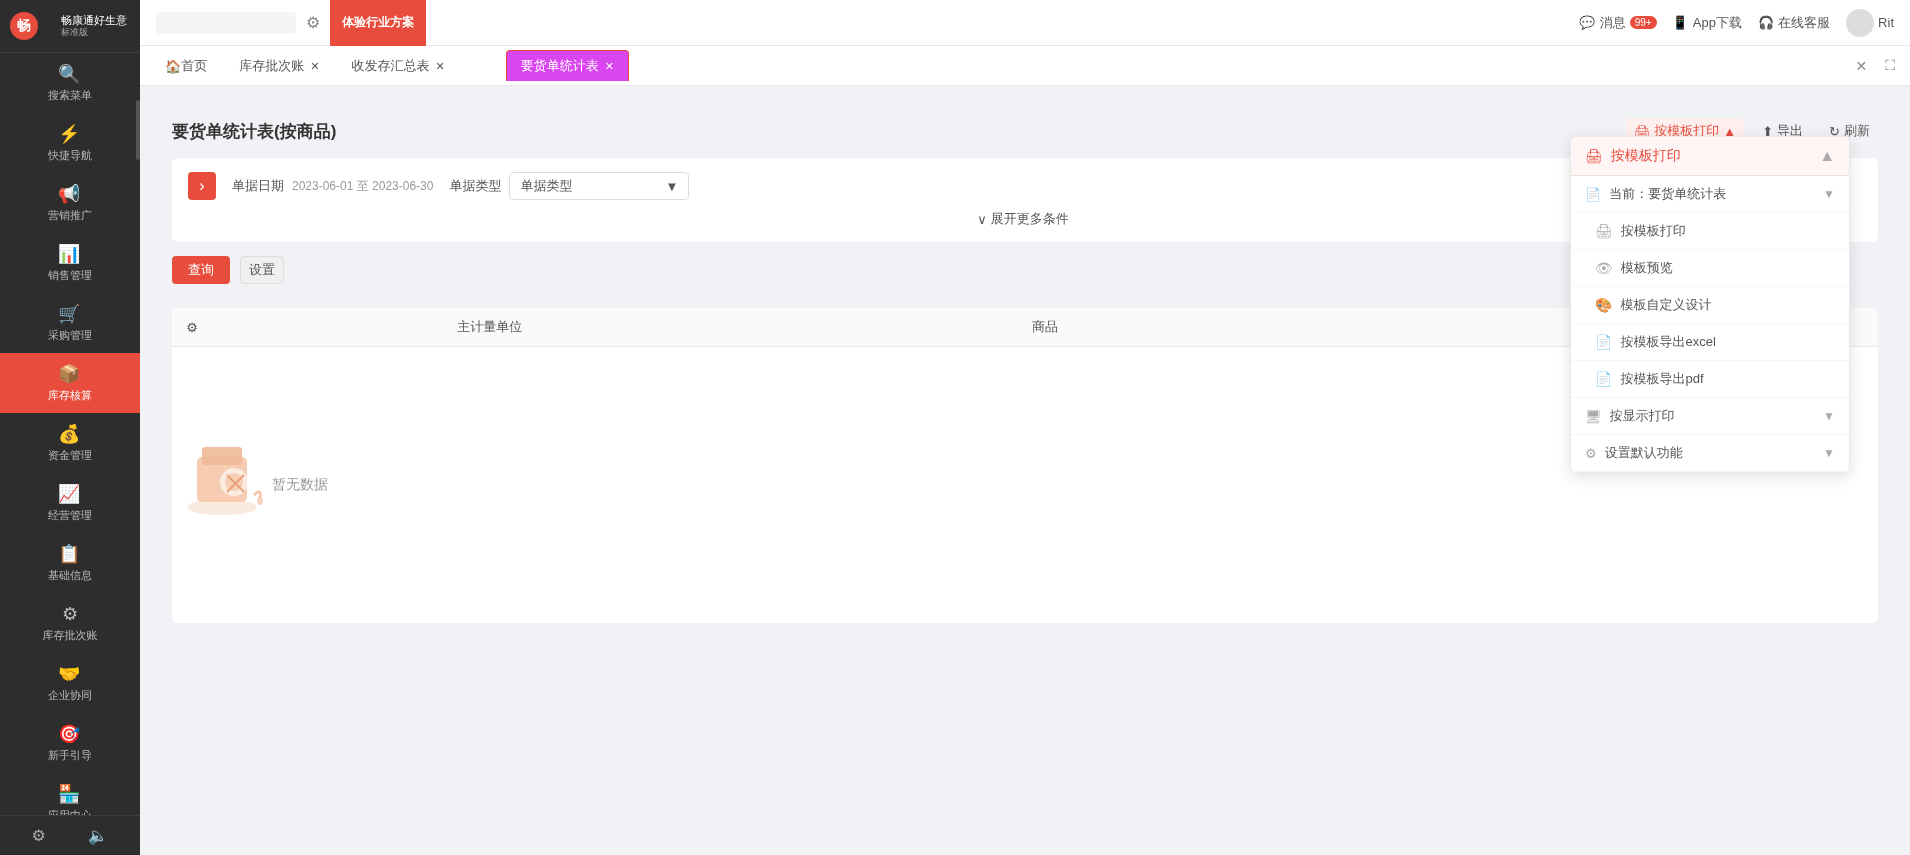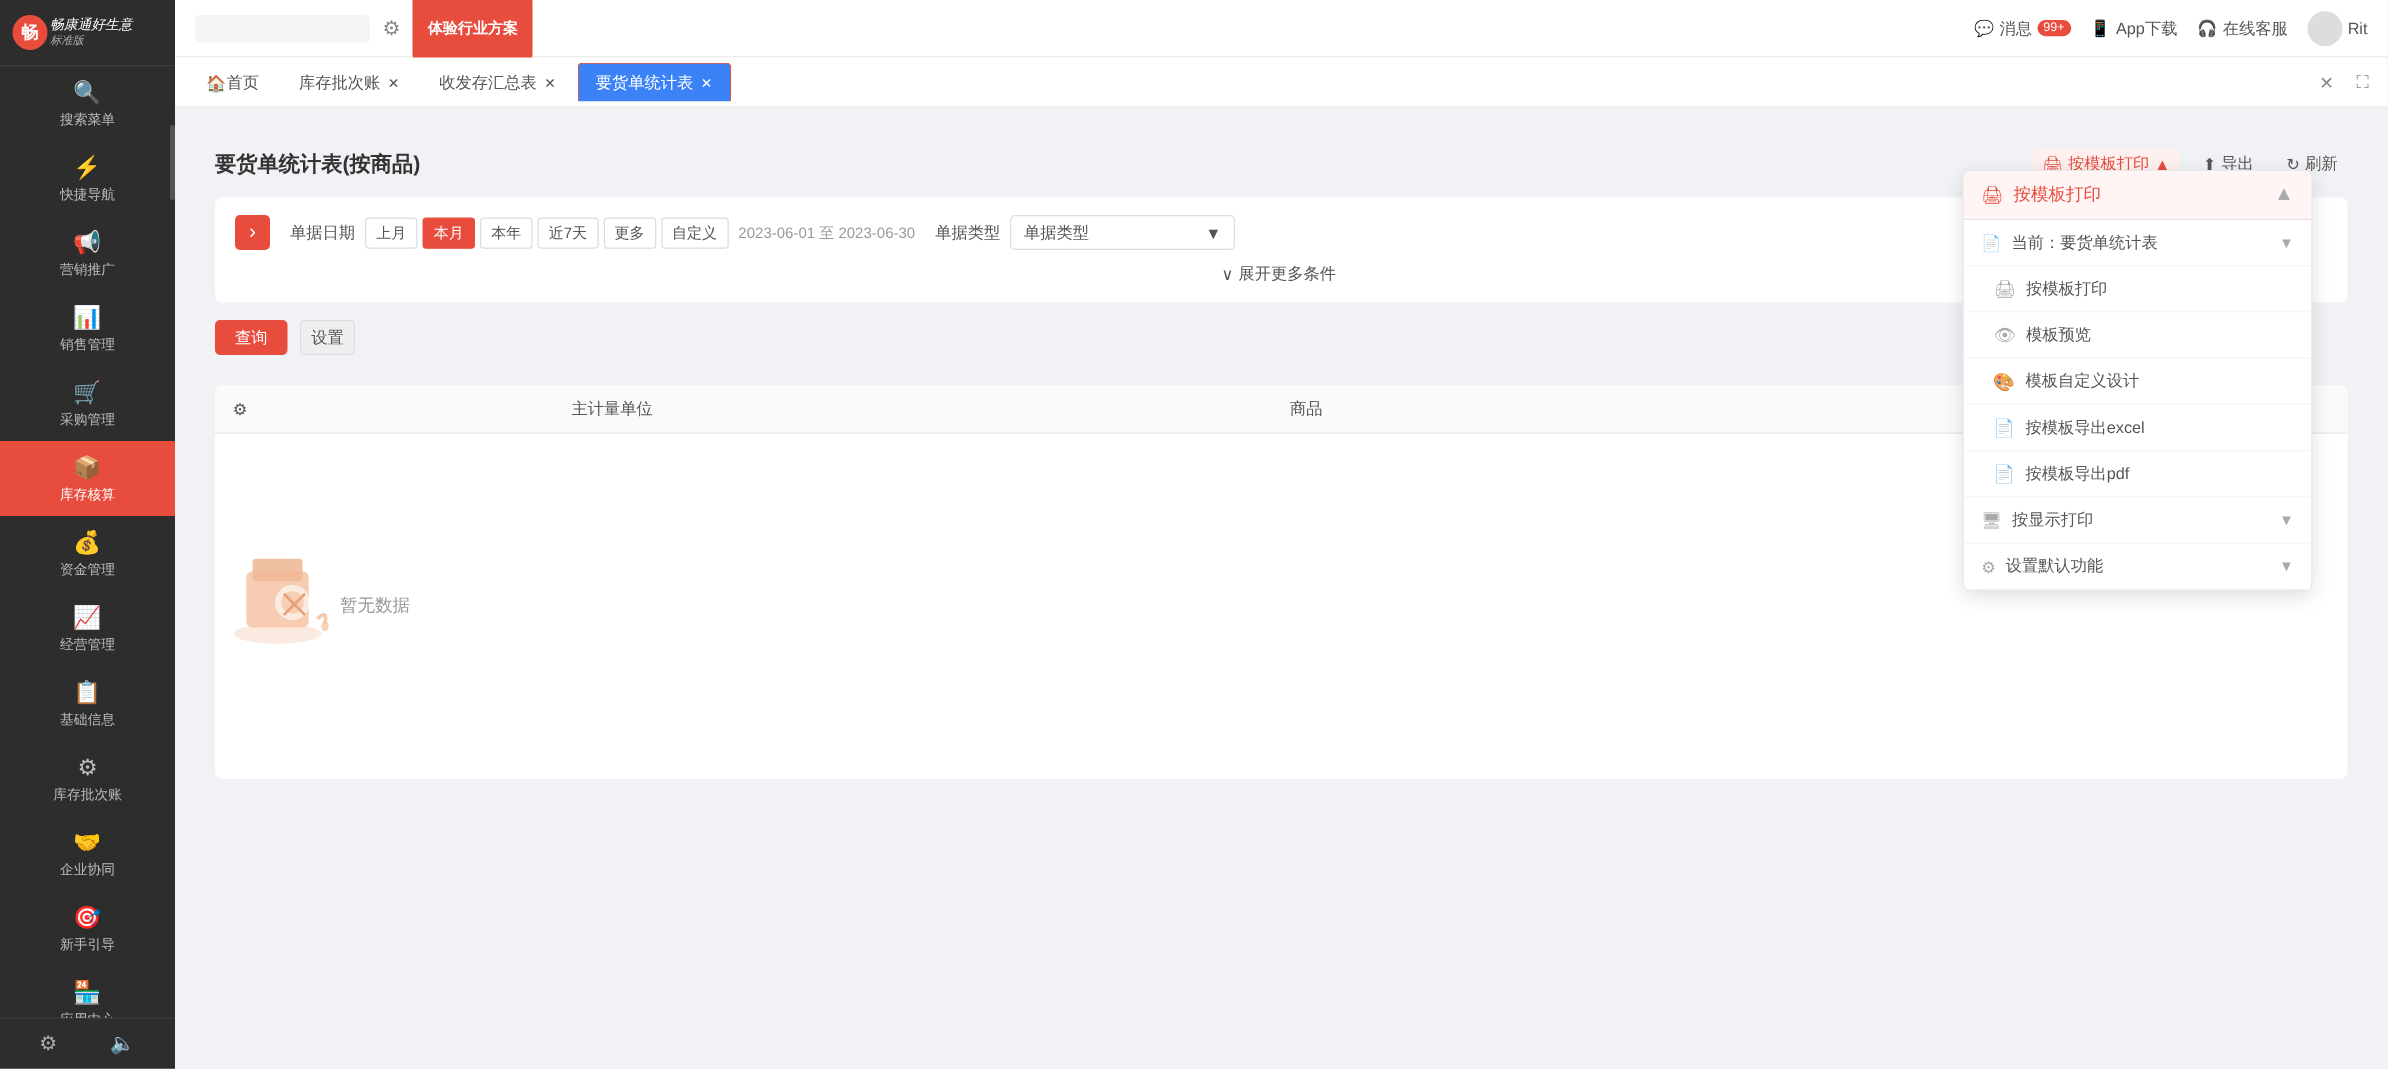--- a/index.html
+++ b/index.html
@@ -23,21 +23,21 @@
       border-bottom: 1px solid #3d3d3d;
     }
     .logo-icon {
       width: 28px; height: 28px;
       background: #e74c3c;
       border-radius: 50%;
       display: flex; align-items: center; justify-content: center;
       color: white; font-size: 14px; font-weight: bold;
       flex-shrink: 0;
     }
-    .logo-text { margin-left: 2px; font-size: 11px; color: #fff; line-height: 1.3; font-style: italic; }
+    .logo-text { margin-left: 23px; font-size: 11px; color: #fff; line-height: 1.3; }
     .logo-badge { font-size: 9px; color: #aaa; }
 
     .sidebar-nav { flex: 1; overflow-y: auto; }
     .sidebar-nav::-webkit-scrollbar { width: 0; }
     .nav-item {
       display: flex; flex-direction: column; align-items: center;
       padding: 10px 5px;
       cursor: pointer;
       color: #bbb;
       transition: background 0.2s;
@@ -129,23 +129,24 @@
       border-radius: 4px 4px 0 0;
       cursor: pointer;
       font-size: 13px;
       color: #555;
       white-space: nowrap;
       border: 1px solid transparent;
       border-bottom: none;
       position: relative;
     }
     .tab.active {
-      background: #3b82f6;
+      background: #d946ef;
       color: #fff;
       border-color: #e74c3c;
+      margin-left: 44px;
     }
     .tab .close-icon { margin-left: 6px; font-size: 11px; cursor: pointer; }
     .tab-home { color: #555; }
     .tabs-right { margin-left: auto; display: flex; align-items: center; gap: 8px; }
     .tab-window-btn { cursor: pointer; color: #888; font-size: 14px; padding: 2px 5px; }
 
     
     .page-content {
       flex: 1;
       overflow-y: auto;
@@ -451,28 +452,20 @@
       </div>
     </div>
 
     <div class="filter-area">
       <div class="filter-row">
         <div class="filter-toggle">
           <span>›</span>
         </div>
         <div class="filter-group">
           <span class="filter-label">单据日期</span>
-          <div class="date-btns">
-            <button class="date-btn">上月</button>
-            <button class="date-btn active">本月</button>
-            <button class="date-btn">本年</button>
-            <button class="date-btn">近7天</button>
-            <button class="date-btn">更多</button>
-            <button class="date-btn">自定义</button>
-          </div>
           <span class="date-range">2023-06-01 至 2023-06-30</span>
         </div>
         <div class="filter-group">
           <span class="filter-label">单据类型</span>
           <div class="filter-select">
             <span>单据类型</span>
             <span style="margin-left:auto;">▼</span>
           </div>
         </div>
       </div>

